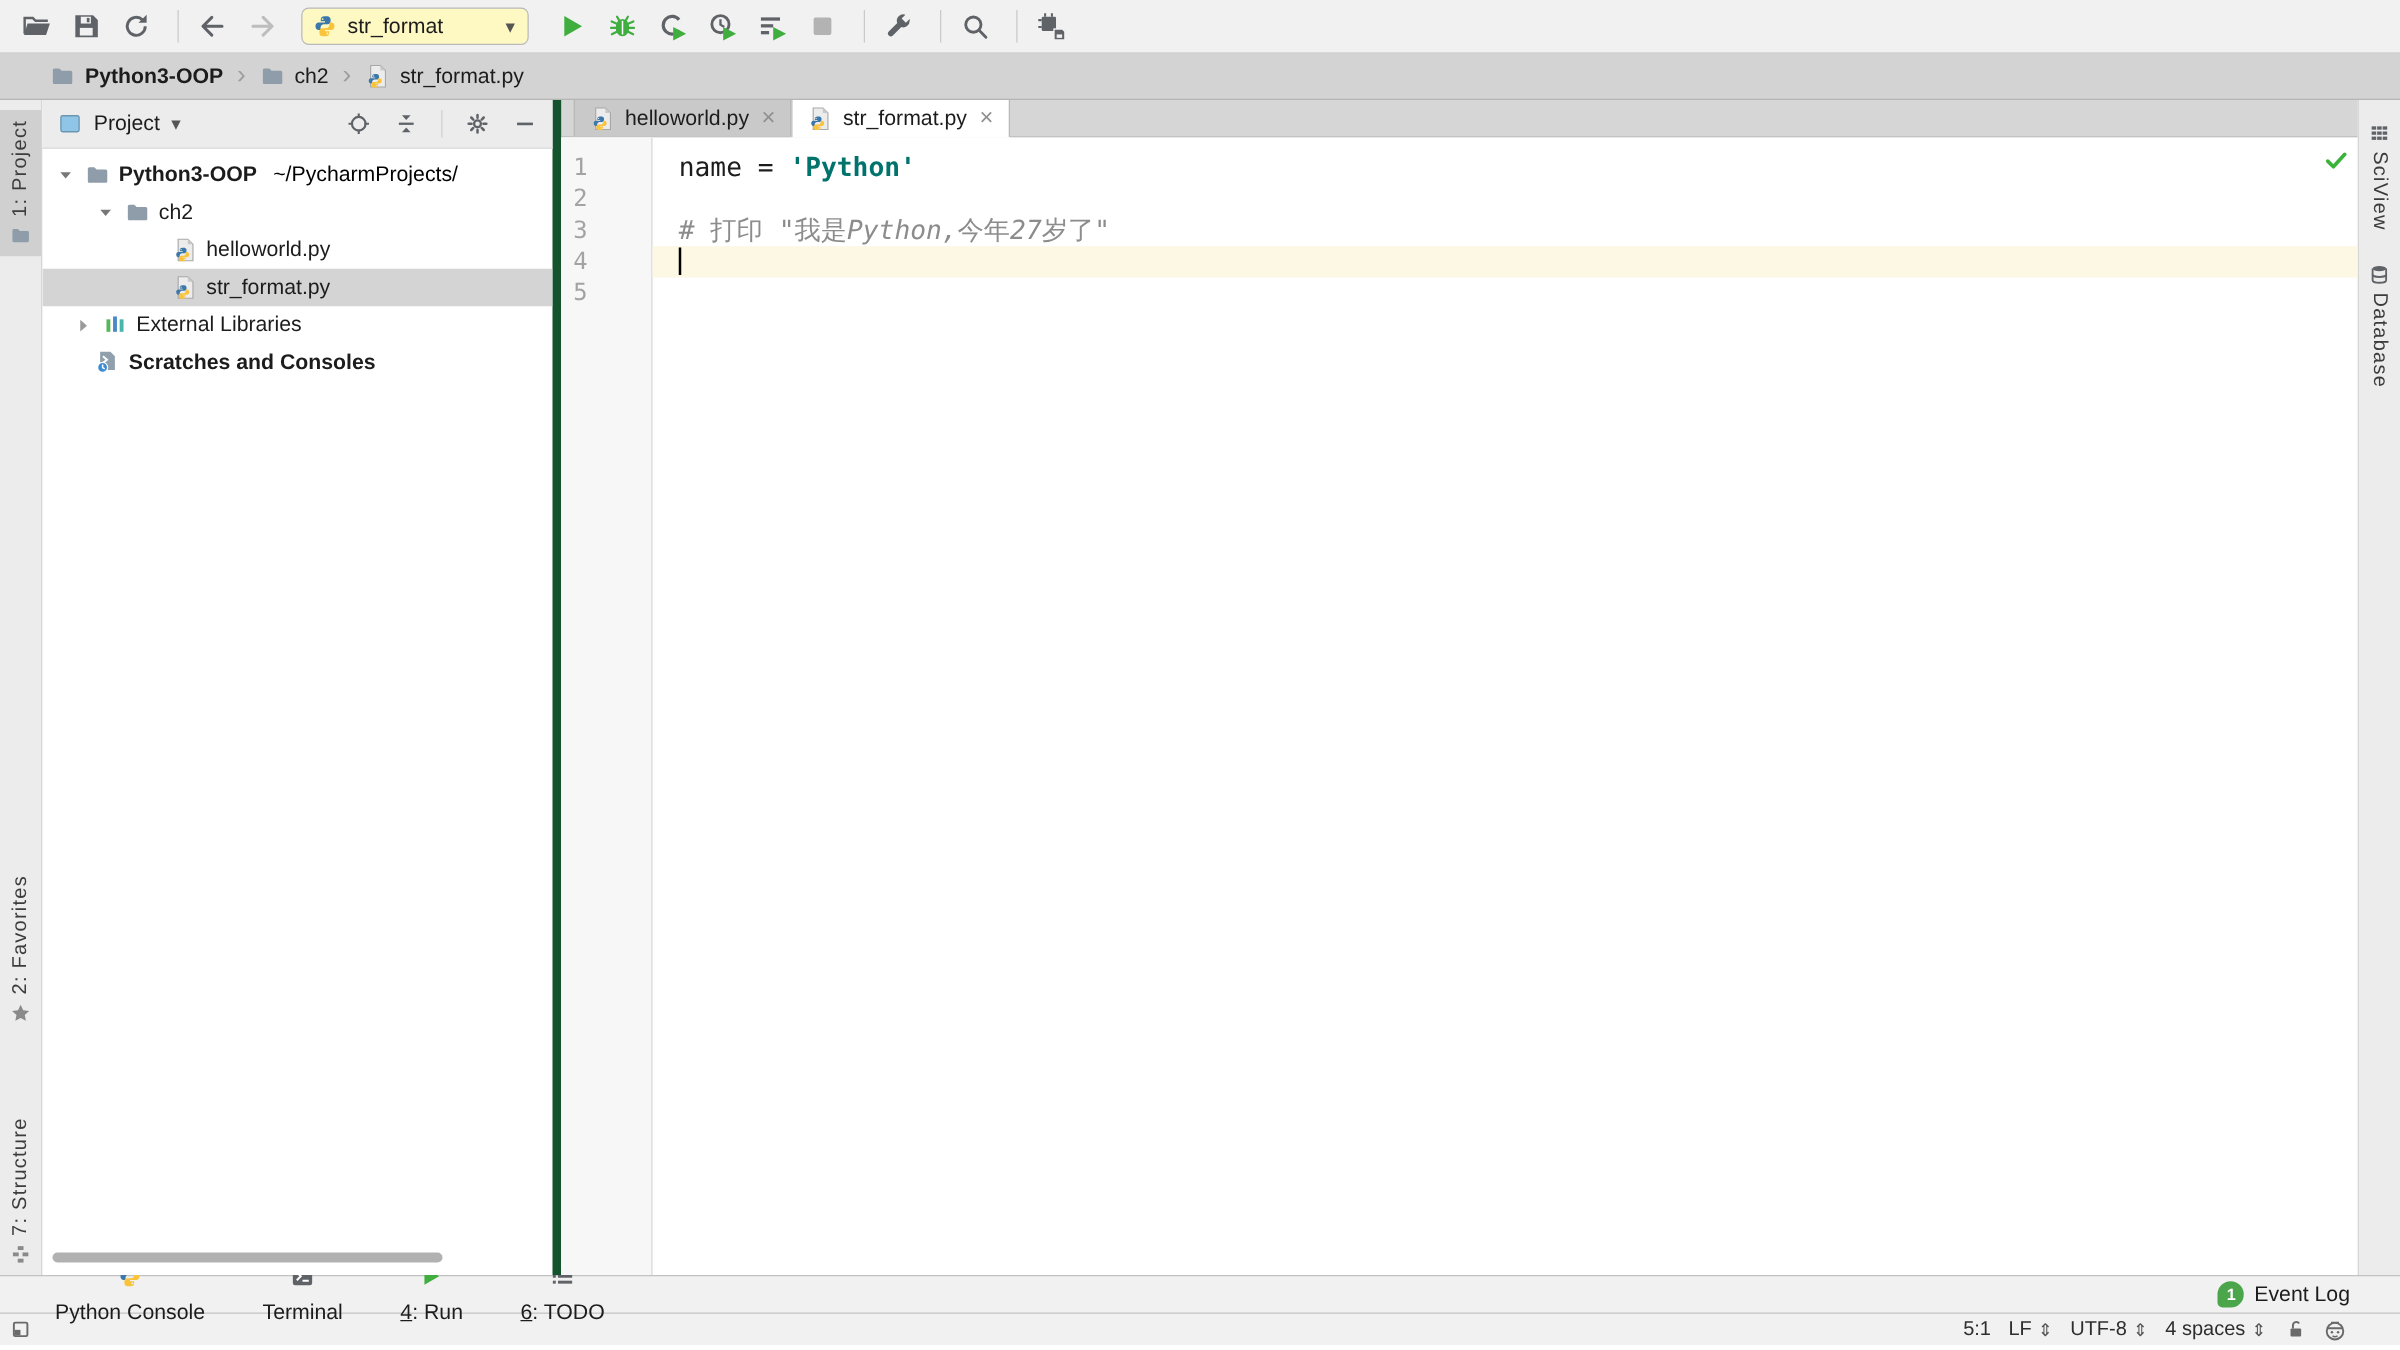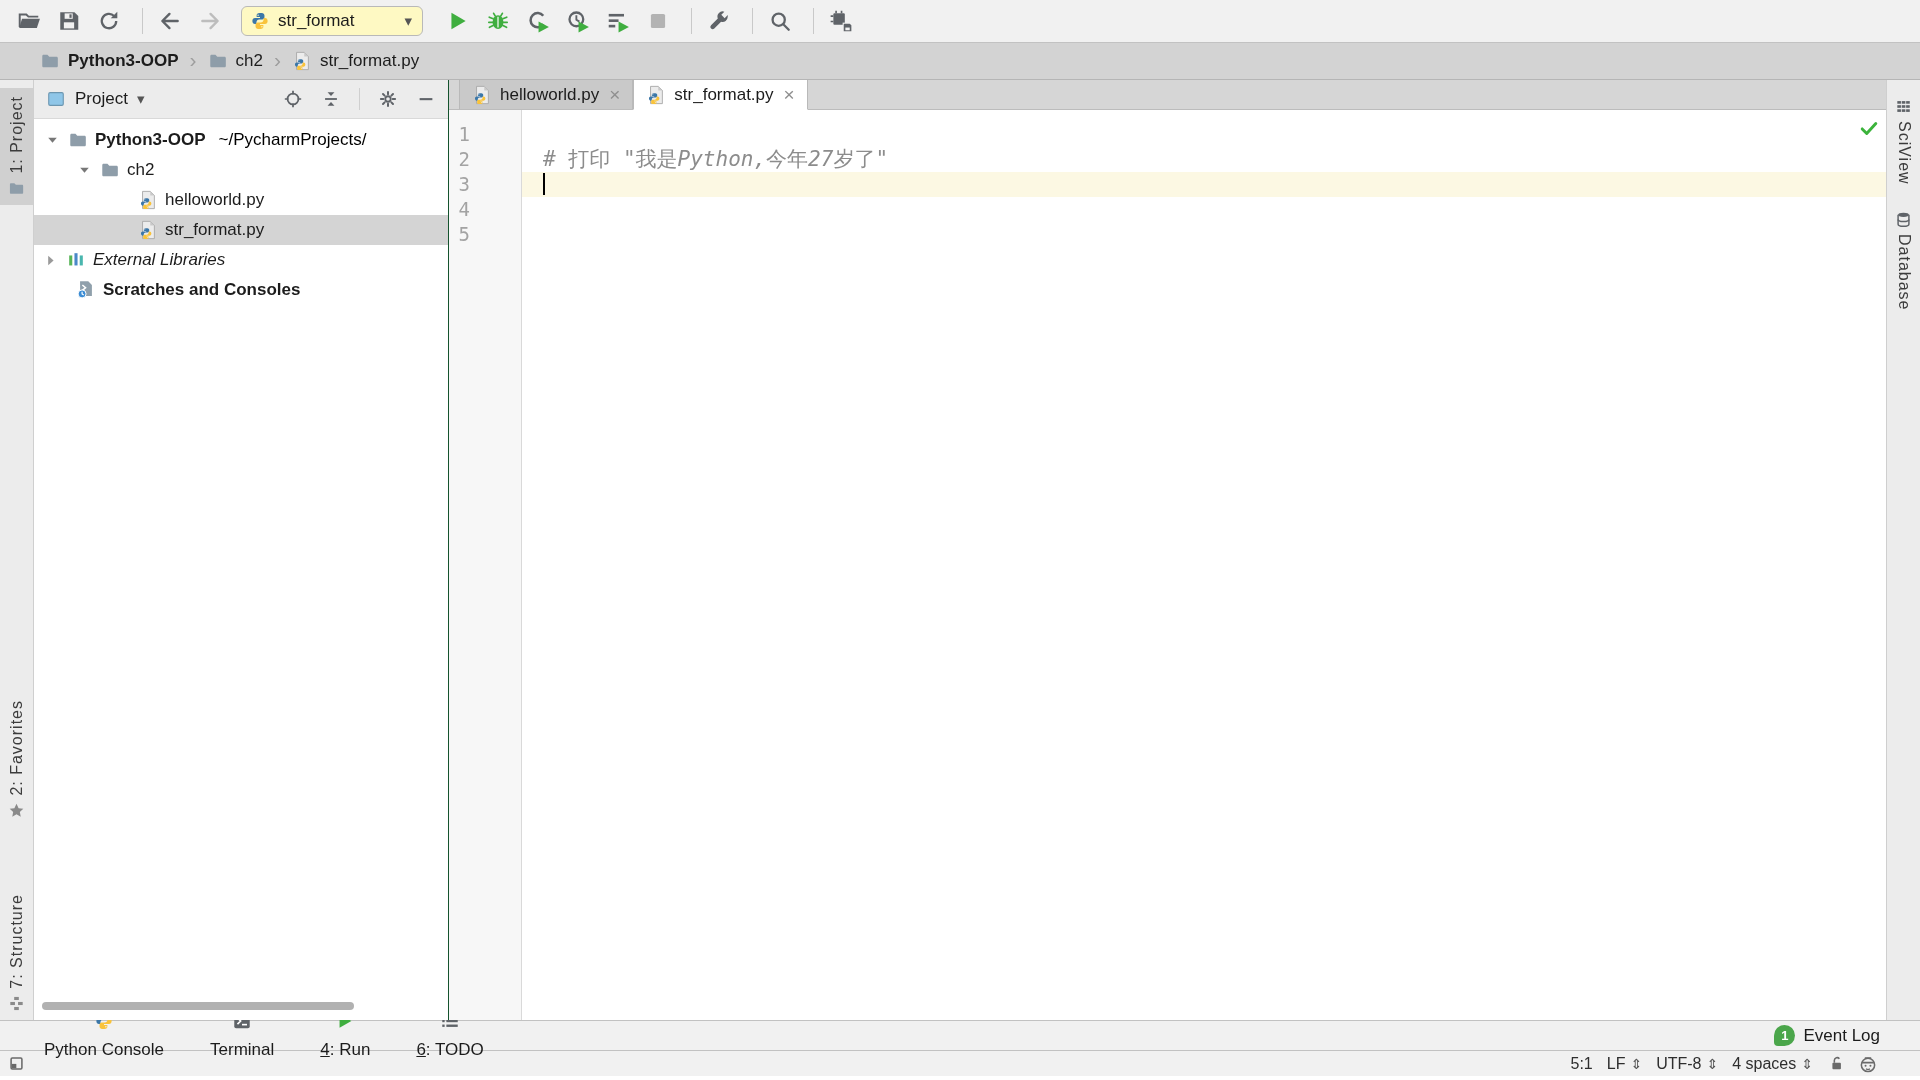--- a/index.html
+++ b/index.html
@@ -50,21 +50,21 @@
     position:absolute; left:0; width:33px;
     display:flex; flex-direction:column; align-items:center; gap:6px;
     padding:8px 0; color:#3c3c3c; font-size:16px;
   }
   .stripe-item.active { background:#d0d0d0; }
   .vtext-up   { writing-mode:vertical-rl; transform:rotate(180deg); letter-spacing:1px; }
   .vtext-down { writing-mode:vertical-rl; letter-spacing:1px; }
 
   
   .project-panel {
-    width:415px; flex:none; border-right:1px solid #14532d;
+    width:415px; flex:none; border-right:7px solid #14532d;
     display:flex; flex-direction:column; background:#ffffff; position:relative;
   }
   .panel-header {
     height:39px; background:#ececec; border-bottom:1px solid #d9d9d9;
     display:flex; align-items:center; padding:0 12px; gap:9px; font-size:17px; flex:none;
   }
   .panel-header .arrow { color:#555; font-size:15px; }
   .ph-icons { margin-left:auto; display:flex; align-items:center; gap:18px; }
   .ph-sep { width:1px; height:22px; background:#cfcfcf; }
   .tree { flex:1; padding-top:6px; font-size:17px; overflow:hidden; }
@@ -514,21 +514,21 @@
             <use href="#i-pyfile"></use>
           </svg>
         <span class="tname">helloworld.py</span>
       </div>
       <div class="trow selected" style="padding-left:104px;">
         <svg class="ic-s">
             <use href="#i-pyfile"></use>
           </svg>
         <span class="tname">str_format.py</span>
       </div>
-      <div class="trow" style="padding-left:8px;font-style:italic;">
+      <div class="trow" style="padding-left:24px;">
         <svg class="ic-xs">
             <use href="#i-caret-right"></use>
           </svg>
         <svg class="ic-s">
             <use href="#i-extlib"></use>
           </svg>
         <span class="tname">External Libraries</span>
       </div>
       <div class="trow" style="padding-left:42px;font-weight:bold;">
         <svg class="ic-s">
@@ -560,20 +560,21 @@
 
     <div class="editor">
       <div class="gutter" id="gutter">
           <div class="gnum">1</div>
           <div class="gnum">2</div>
           <div class="gnum">3</div>
           <div class="gnum">4</div>
           <div class="gnum">5</div>
         </div>
       <div class="code-lines" id="code-lines">
+          <div class="cline"><span class="plain">name = </span><span class="string">'Python'</span></div>
           <div class="cline"></div>
           <div class="cline"><span class="comment"># 打印 "我是</span><span class="comment italic">Python</span><span class="comment italic">,</span><span class="comment">今年</span><span class="comment italic">27</span><span class="comment">岁了"</span></div>
           <div class="cline cur"><span class="caret"></span></div>
         </div>
       <svg class="ic-s inspection-ok">
           <use href="#i-check"></use>
         </svg>
     </div>
   </div>
 

